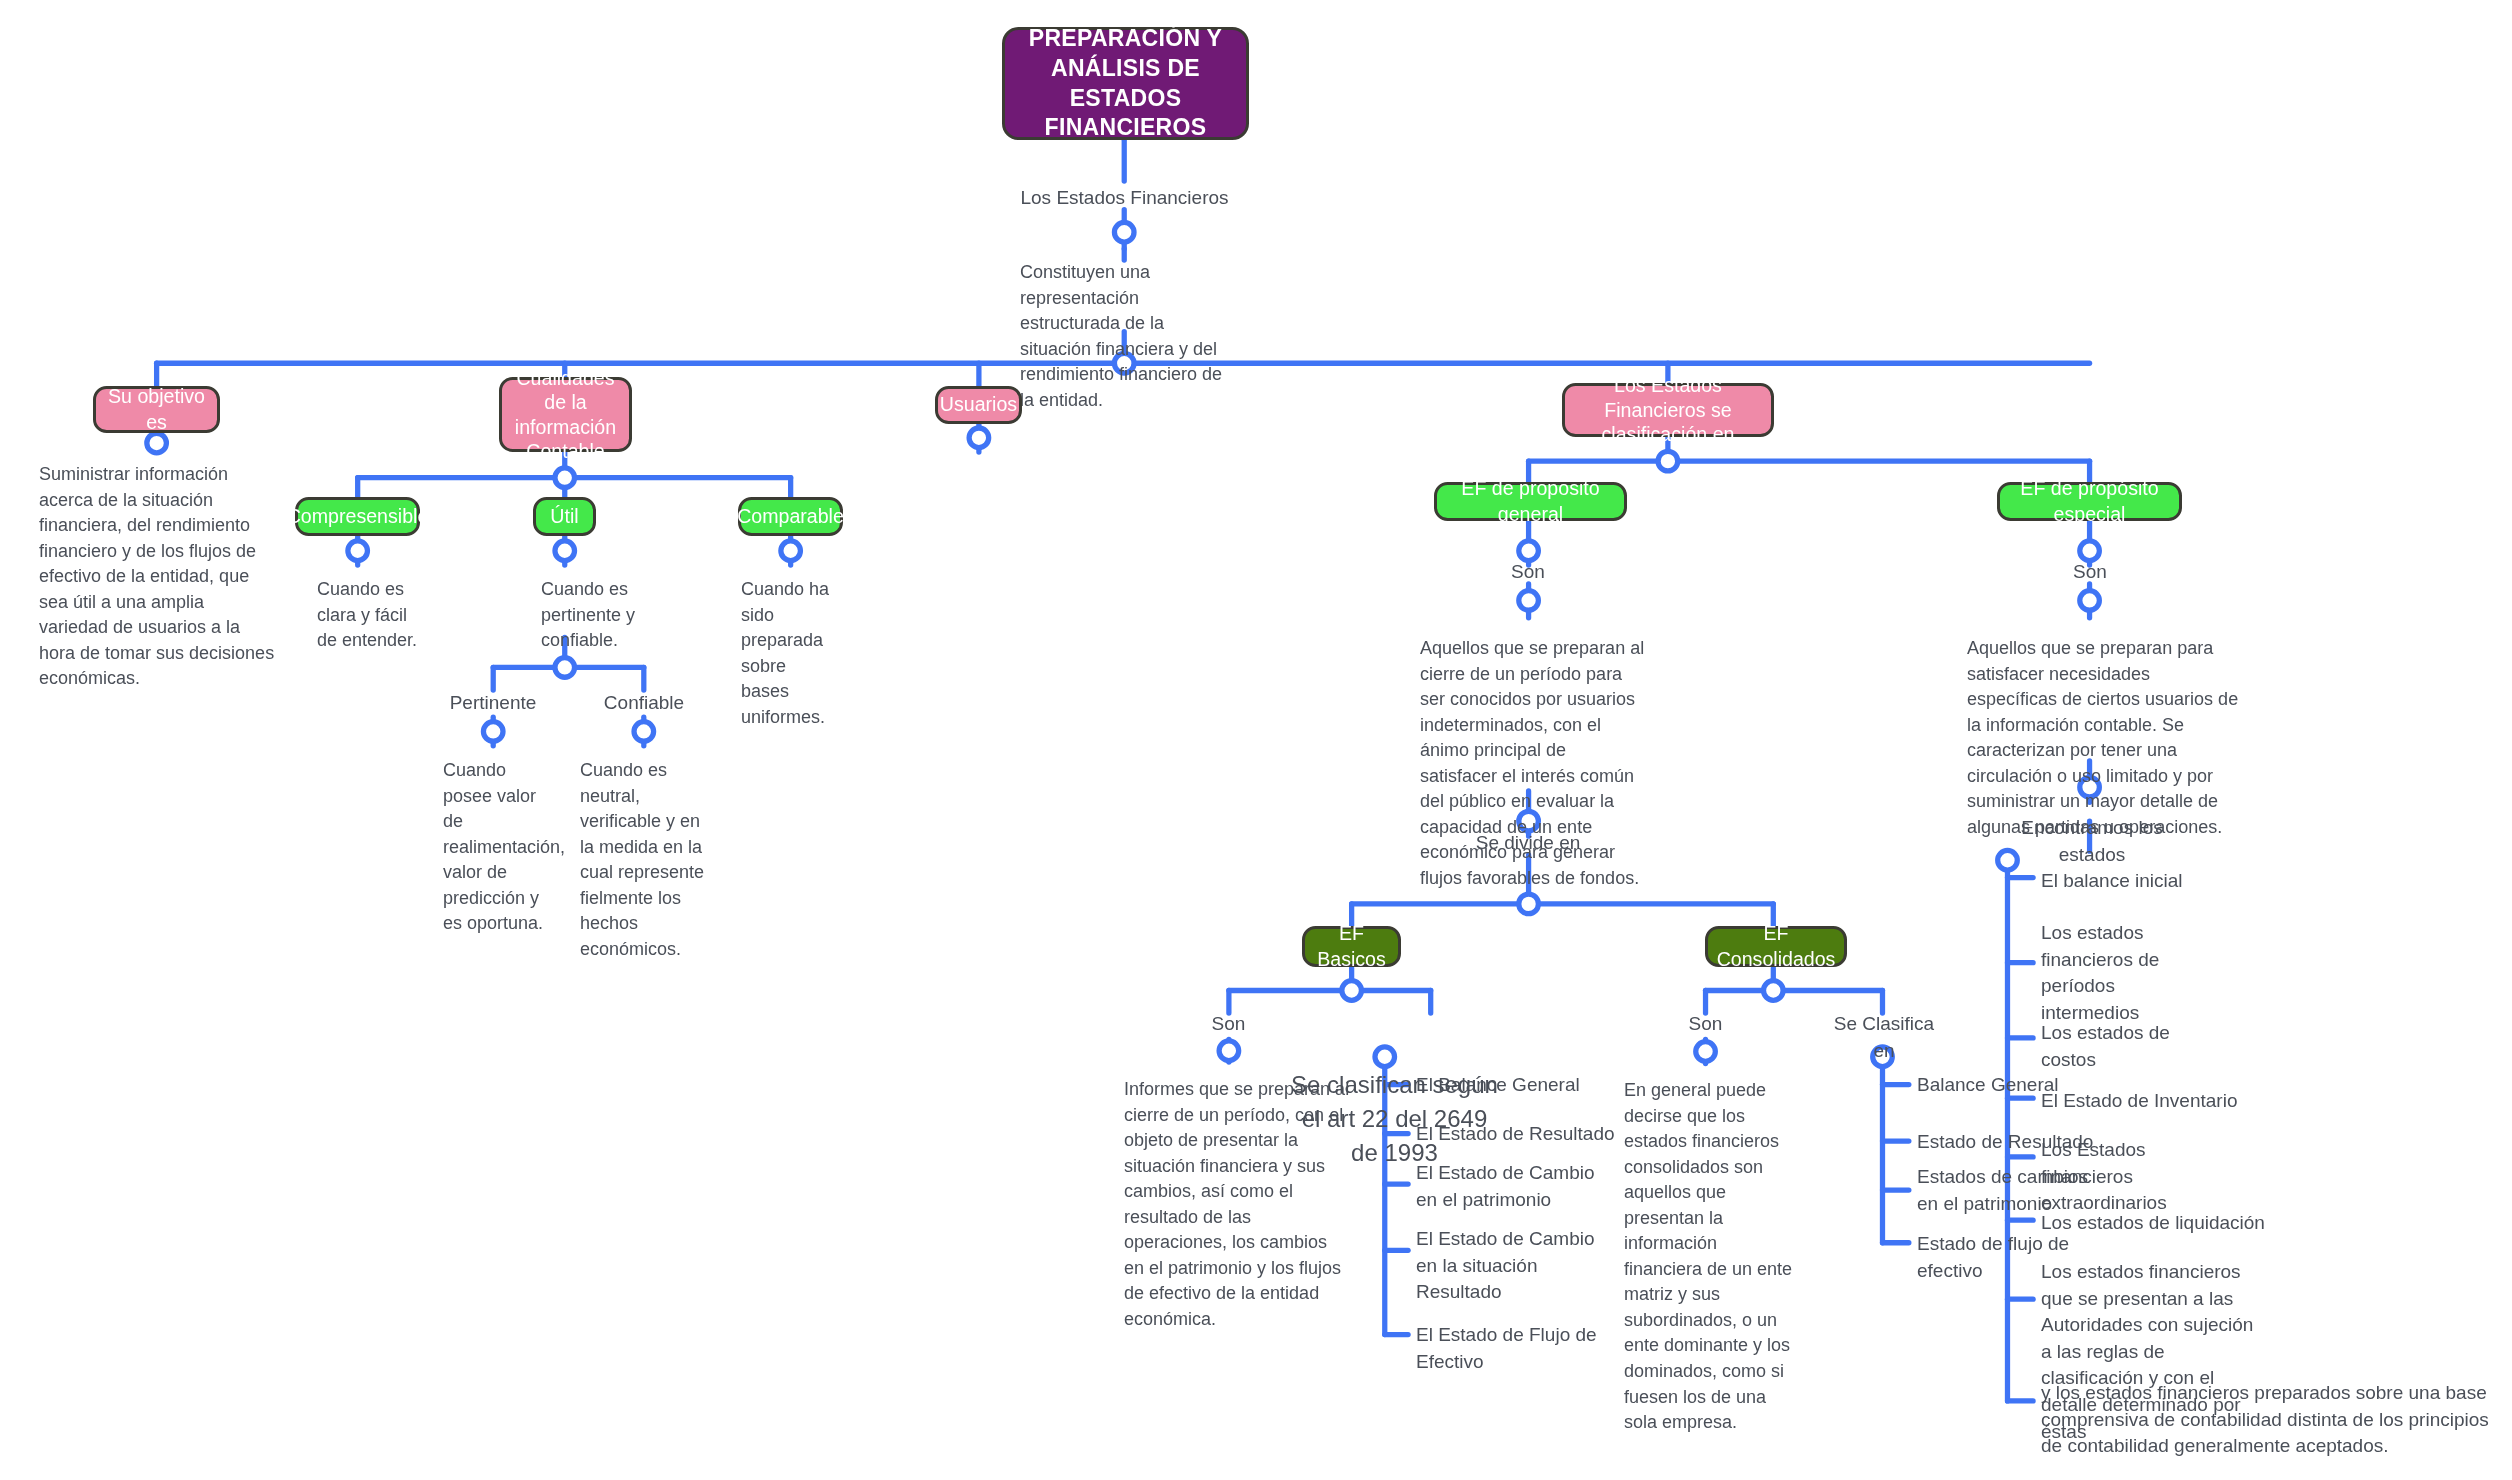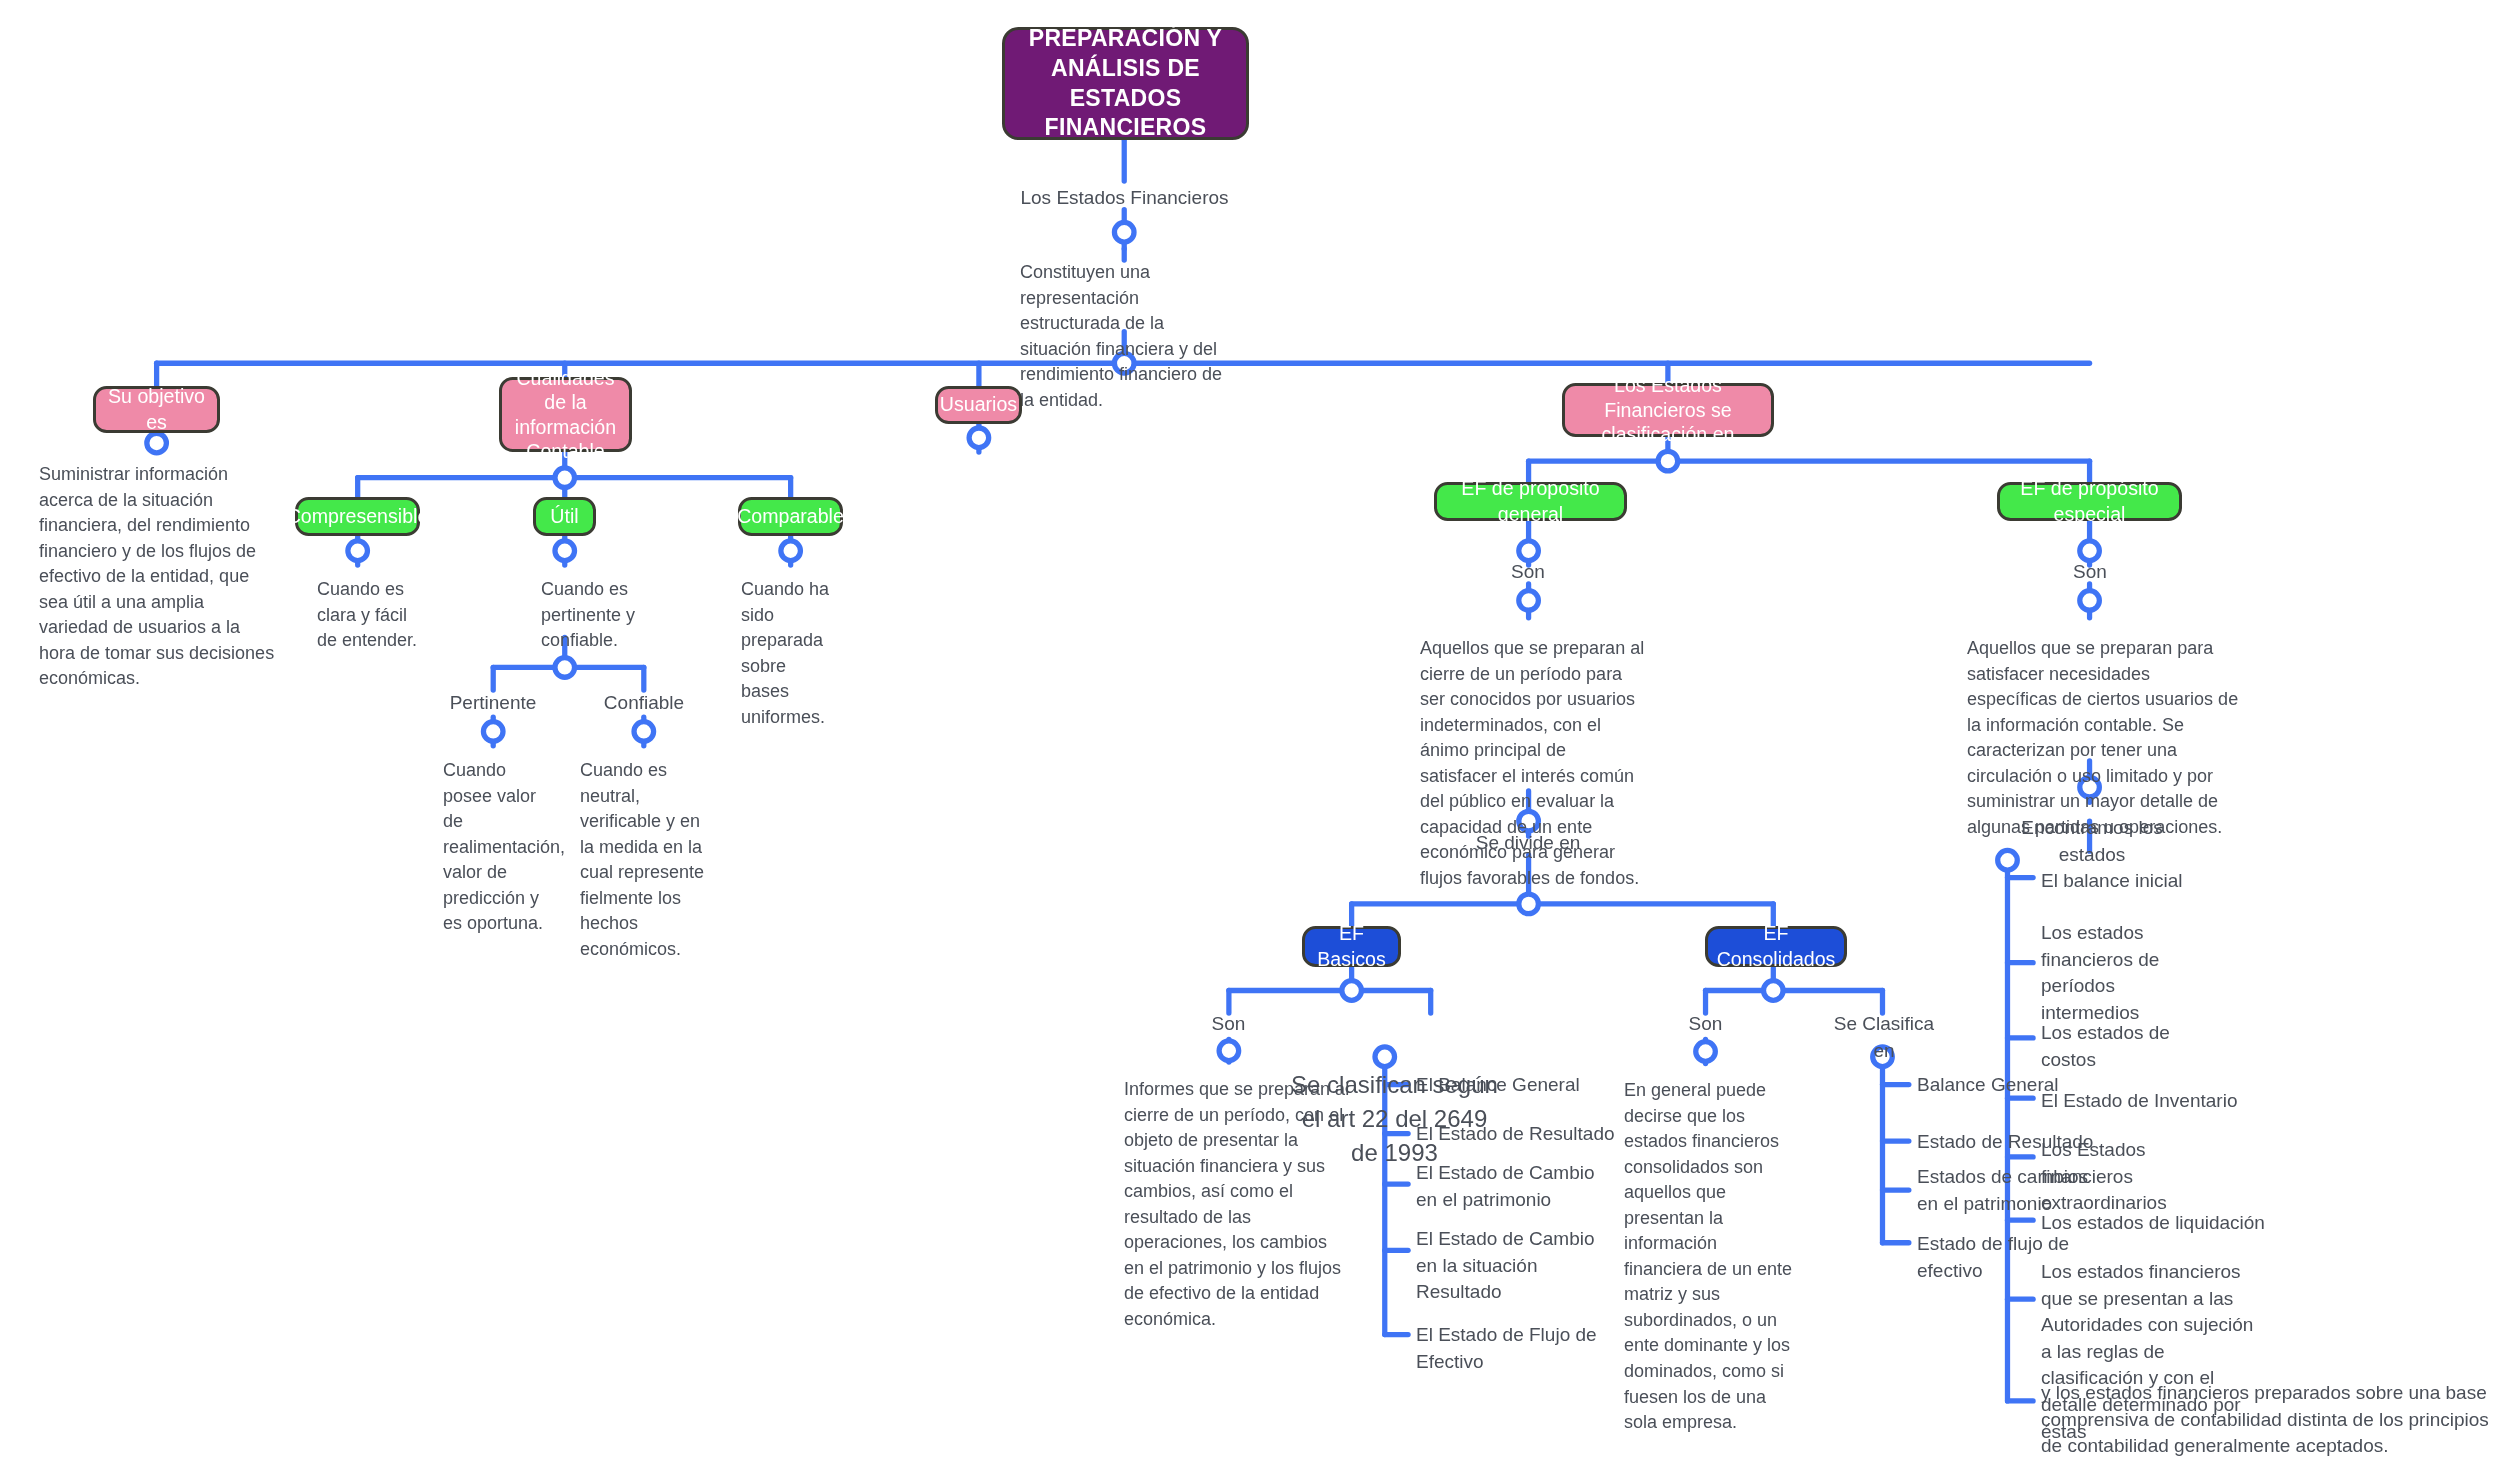--- a/index.html
+++ b/index.html
@@ -7,21 +7,21 @@
   body{font-family:"Liberation Sans","DejaVu Sans",sans-serif;}
   #canvas{position:relative;width:2512px;height:1481px;background:#ffffff;overflow:hidden;}
   #wires{position:absolute;left:0;top:0;width:2512px;height:1481px;pointer-events:none;}
 
   .node{position:absolute;box-sizing:border-box;border:3.8px solid #3b3b33;border-radius:13.6px;
         color:#ffffff;display:flex;align-items:center;justify-content:center;text-align:center;
         padding:7.5px 12px;line-height:1.3;}
   .node.root{background:#701a75;font-weight:bold;font-size:23px;letter-spacing:0.3px;border-radius:16.6px;}
   .node.pink{background:#ef8aa8;font-size:19.6px;}
   .node.green{background:#44e84a;font-size:19.6px;}
-  .node.yellow{background:#1d4ed8;font-size:19.6px;}
+  .node.yellow{background:#4d7c0f;font-size:19.6px;}
 
   .lbl{position:absolute;color:#4a4f58;font-size:19px;line-height:1.42;box-sizing:border-box;}
   .lbl.c{text-align:center;}
   .para{position:absolute;color:#4a4f58;font-size:18px;line-height:1.42;box-sizing:border-box;text-align:left;}
   .item{position:absolute;color:#4a4f58;font-size:19px;line-height:1.40;box-sizing:border-box;text-align:left;}
 </style>
 </head>
 <body>
 
 <div id="canvas">

